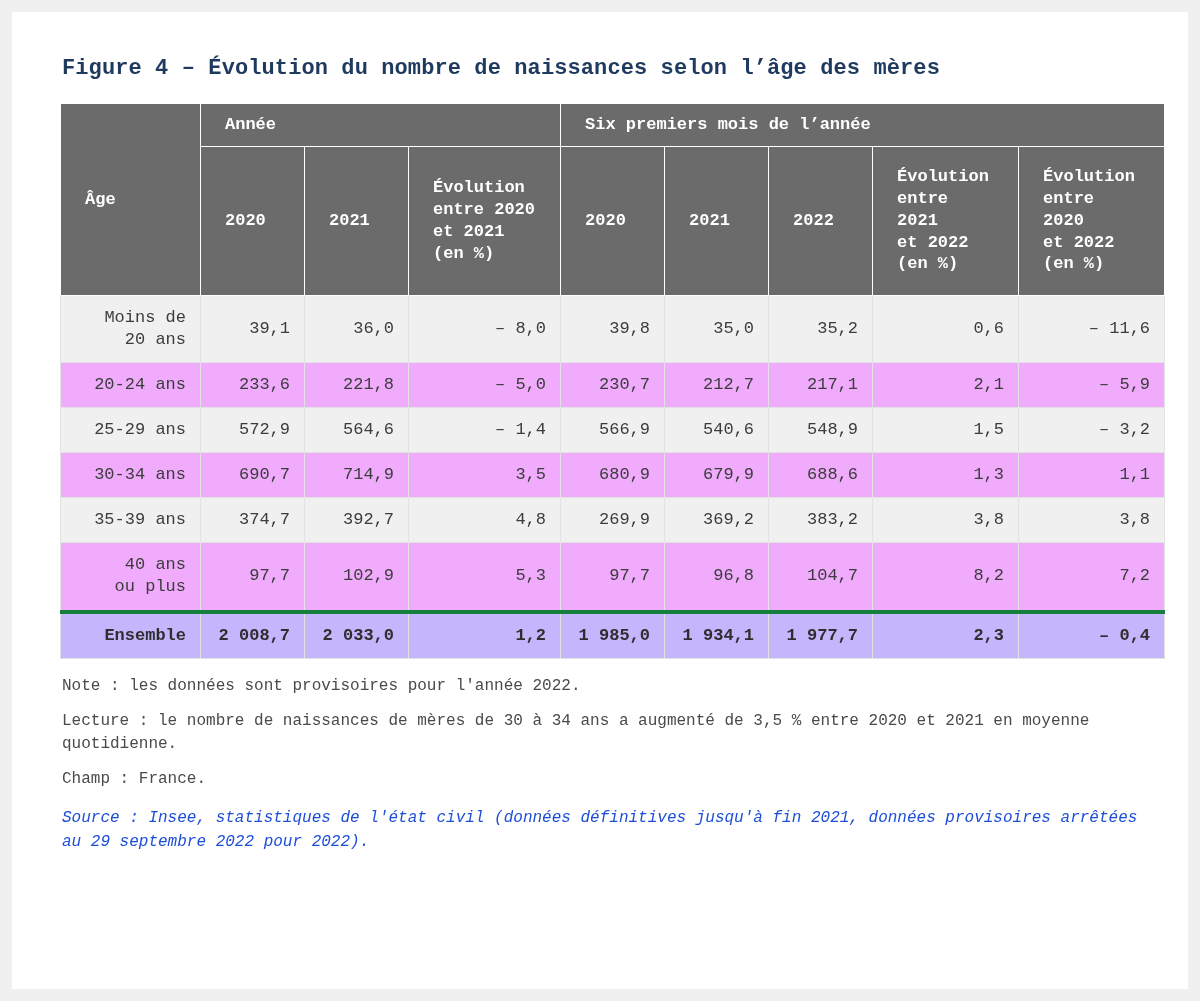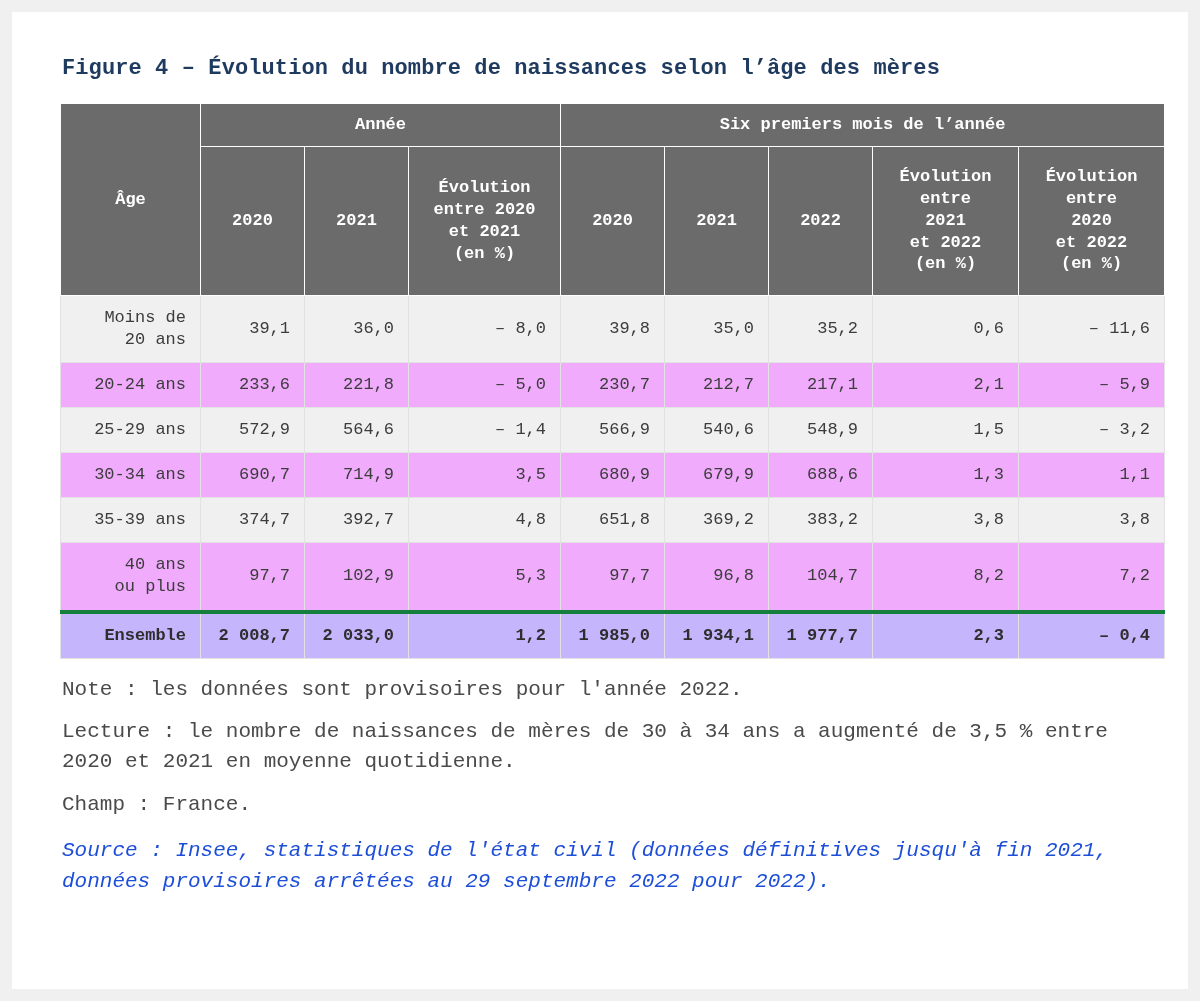--- a/index.html
+++ b/index.html
@@ -39,21 +39,21 @@
     border-collapse: collapse;
     width: 1104px;
     table-layout: fixed;
     font-size: 17px;
     color: #3c3c3c;
   }
   table.data th {
     background: #6b6b6b;
     color: #ffffff;
     font-weight: bold;
-    text-align: center;
+    text-align: left;
     border: 1px solid #ffffff;
     padding: 10px 24px;
     line-height: 1.28;
     font-size: 17px;
   }
   th.age-head {
     vertical-align: middle;
   }
   th.grp {
     font-size: 17.5px;
@@ -81,21 +81,21 @@
   tr.even td { background: #f0abfc; }
   tr.total td {
     background: #c4b5fd;
     font-weight: bold;
     color: #2e2e2e;
     border-top: 4px solid #15803d;
   }
   .notes {
     margin-top: 16px;
     color: #4a4a4a;
-    font-size: 21px;
+    font-size: 16px;
     line-height: 1.45;
   }
   .notes p {
     margin: 0 0 12px 2px;
   }
   .notes p.source {
     font-style: italic;
     color: #1d4ed8;
     margin-top: 16px;
     margin-bottom: 16px;
@@ -206,21 +206,21 @@
           <td>679,9</td>
           <td>688,6</td>
           <td>1,3</td>
           <td>1,1</td>
         </tr>
         <tr class="odd">
           <td class="label">35-39 ans</td>
           <td>374,7</td>
           <td>392,7</td>
           <td>4,8</td>
-          <td>651,8</td>
+          <td>269,9</td>
           <td>369,2</td>
           <td>383,2</td>
           <td>3,8</td>
           <td>3,8</td>
         </tr>
         <tr class="even">
           <td class="label"><span>40 ans</span><br><span>ou plus</span></td>
           <td>97,7</td>
           <td>102,9</td>
           <td>5,3</td>

